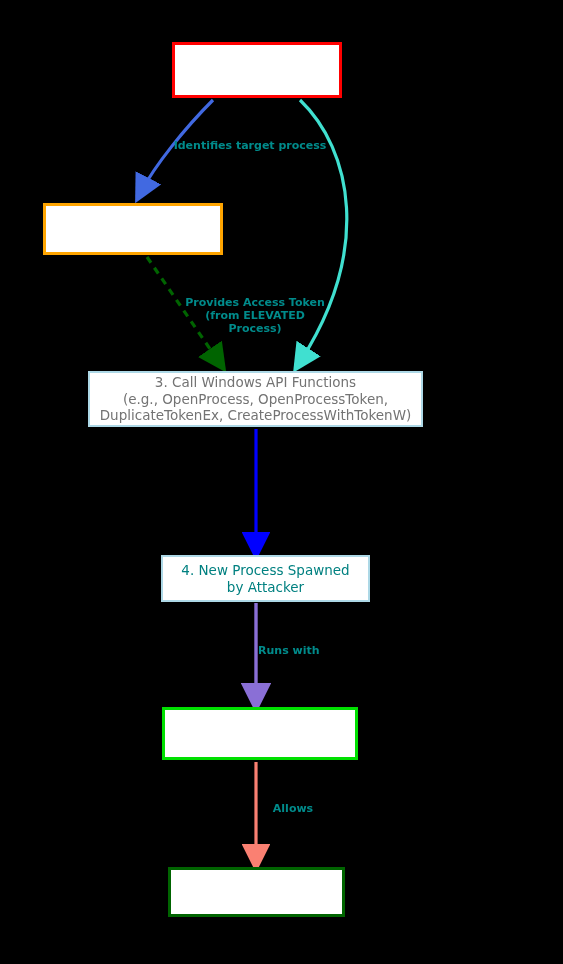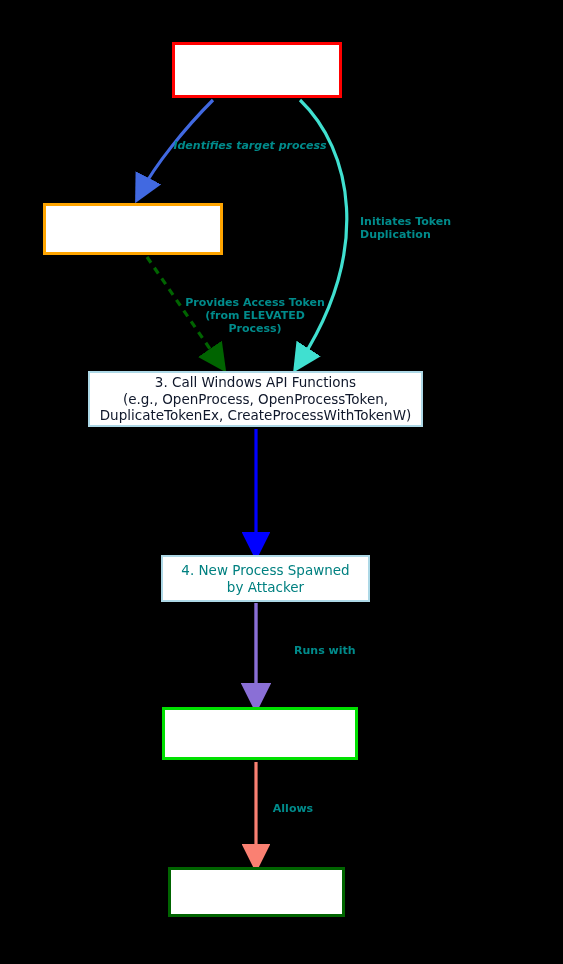--- a/index.html
+++ b/index.html
@@ -13,38 +13,38 @@
   .node .txt{display:block;width:100%;padding:0 6px;box-sizing:border-box;}
 
   
   #node1{left:172px;top:42px;width:170px;height:56px;border:3px solid #ff0000;
          color:#ffffff;font-size:13px;}
   
   #node2{left:43px;top:203px;width:180px;height:52px;border:3px solid #ffa500;
          color:#ffffff;font-size:13px;}
   
   #node3{left:88px;top:371px;width:335px;height:56px;border:2px solid #add8e6;
-         color:#0f172a;font-size:13.5px;}
+         color:#737373;font-size:13.5px;}
   
   #node4{left:161px;top:555px;width:209px;height:47px;border:2px solid #add8e6;
          color:#008080;font-size:13.5px;}
   
   #node5{left:162px;top:707px;width:196px;height:53px;border:3px solid #00e000;
          color:#ffffff;font-size:13px;}
   
   #node6{left:168px;top:867px;width:177px;height:50px;border:3px solid #006400;
          color:#ffffff;font-size:13px;}
 
   .elabel{position:absolute;color:#008b8b;font-size:11px;font-weight:bold;
           text-align:center;line-height:1.18;white-space:pre-line;}
-  #lbl1{left:170px;top:140px;width:160px;font-style:italic;}
+  #lbl1{left:170px;top:140px;width:160px;}
   #lbl2{left:360px;top:216px;width:165px;text-align:left;}
   #lbl3{left:180px;top:297px;width:150px;}
   #lbl4{left:258px;top:478px;width:165px;text-align:left;}
-  #lbl5{left:258px;top:645px;width:80px;text-align:left;padding-left:36px;}
+  #lbl5{left:258px;top:645px;width:80px;text-align:left;}
   #lbl6{left:258px;top:803px;width:70px;text-align:center;}
 </style>
 </head>
 <body>
 
 <div id="stage">
 
   <svg id="edges" viewBox="0 0 563 964" xmlns="http://www.w3.org/2000/svg">
     <defs>
       <marker id="ah-blue" markerWidth="9" markerHeight="9" refX="5" refY="4.5" orient="auto">
@@ -101,19 +101,18 @@
 
   <div class="node" id="node5">
     <span class="txt"></span>
   </div>
 
   <div class="node" id="node6">
     <span class="txt"></span>
   </div>
 
   <div class="elabel" id="lbl1">Identifies target process</div>
-  <div class="elabel" id="lbl2">Initiates Token Duplication</div>
   <div class="elabel" id="lbl3">Provides Access Token
 (from ELEVATED Process)</div>
   <div class="elabel" id="lbl5">Runs with</div>
   <div class="elabel" id="lbl6">Allows</div>
 
 </div>
 
 </body></html>

